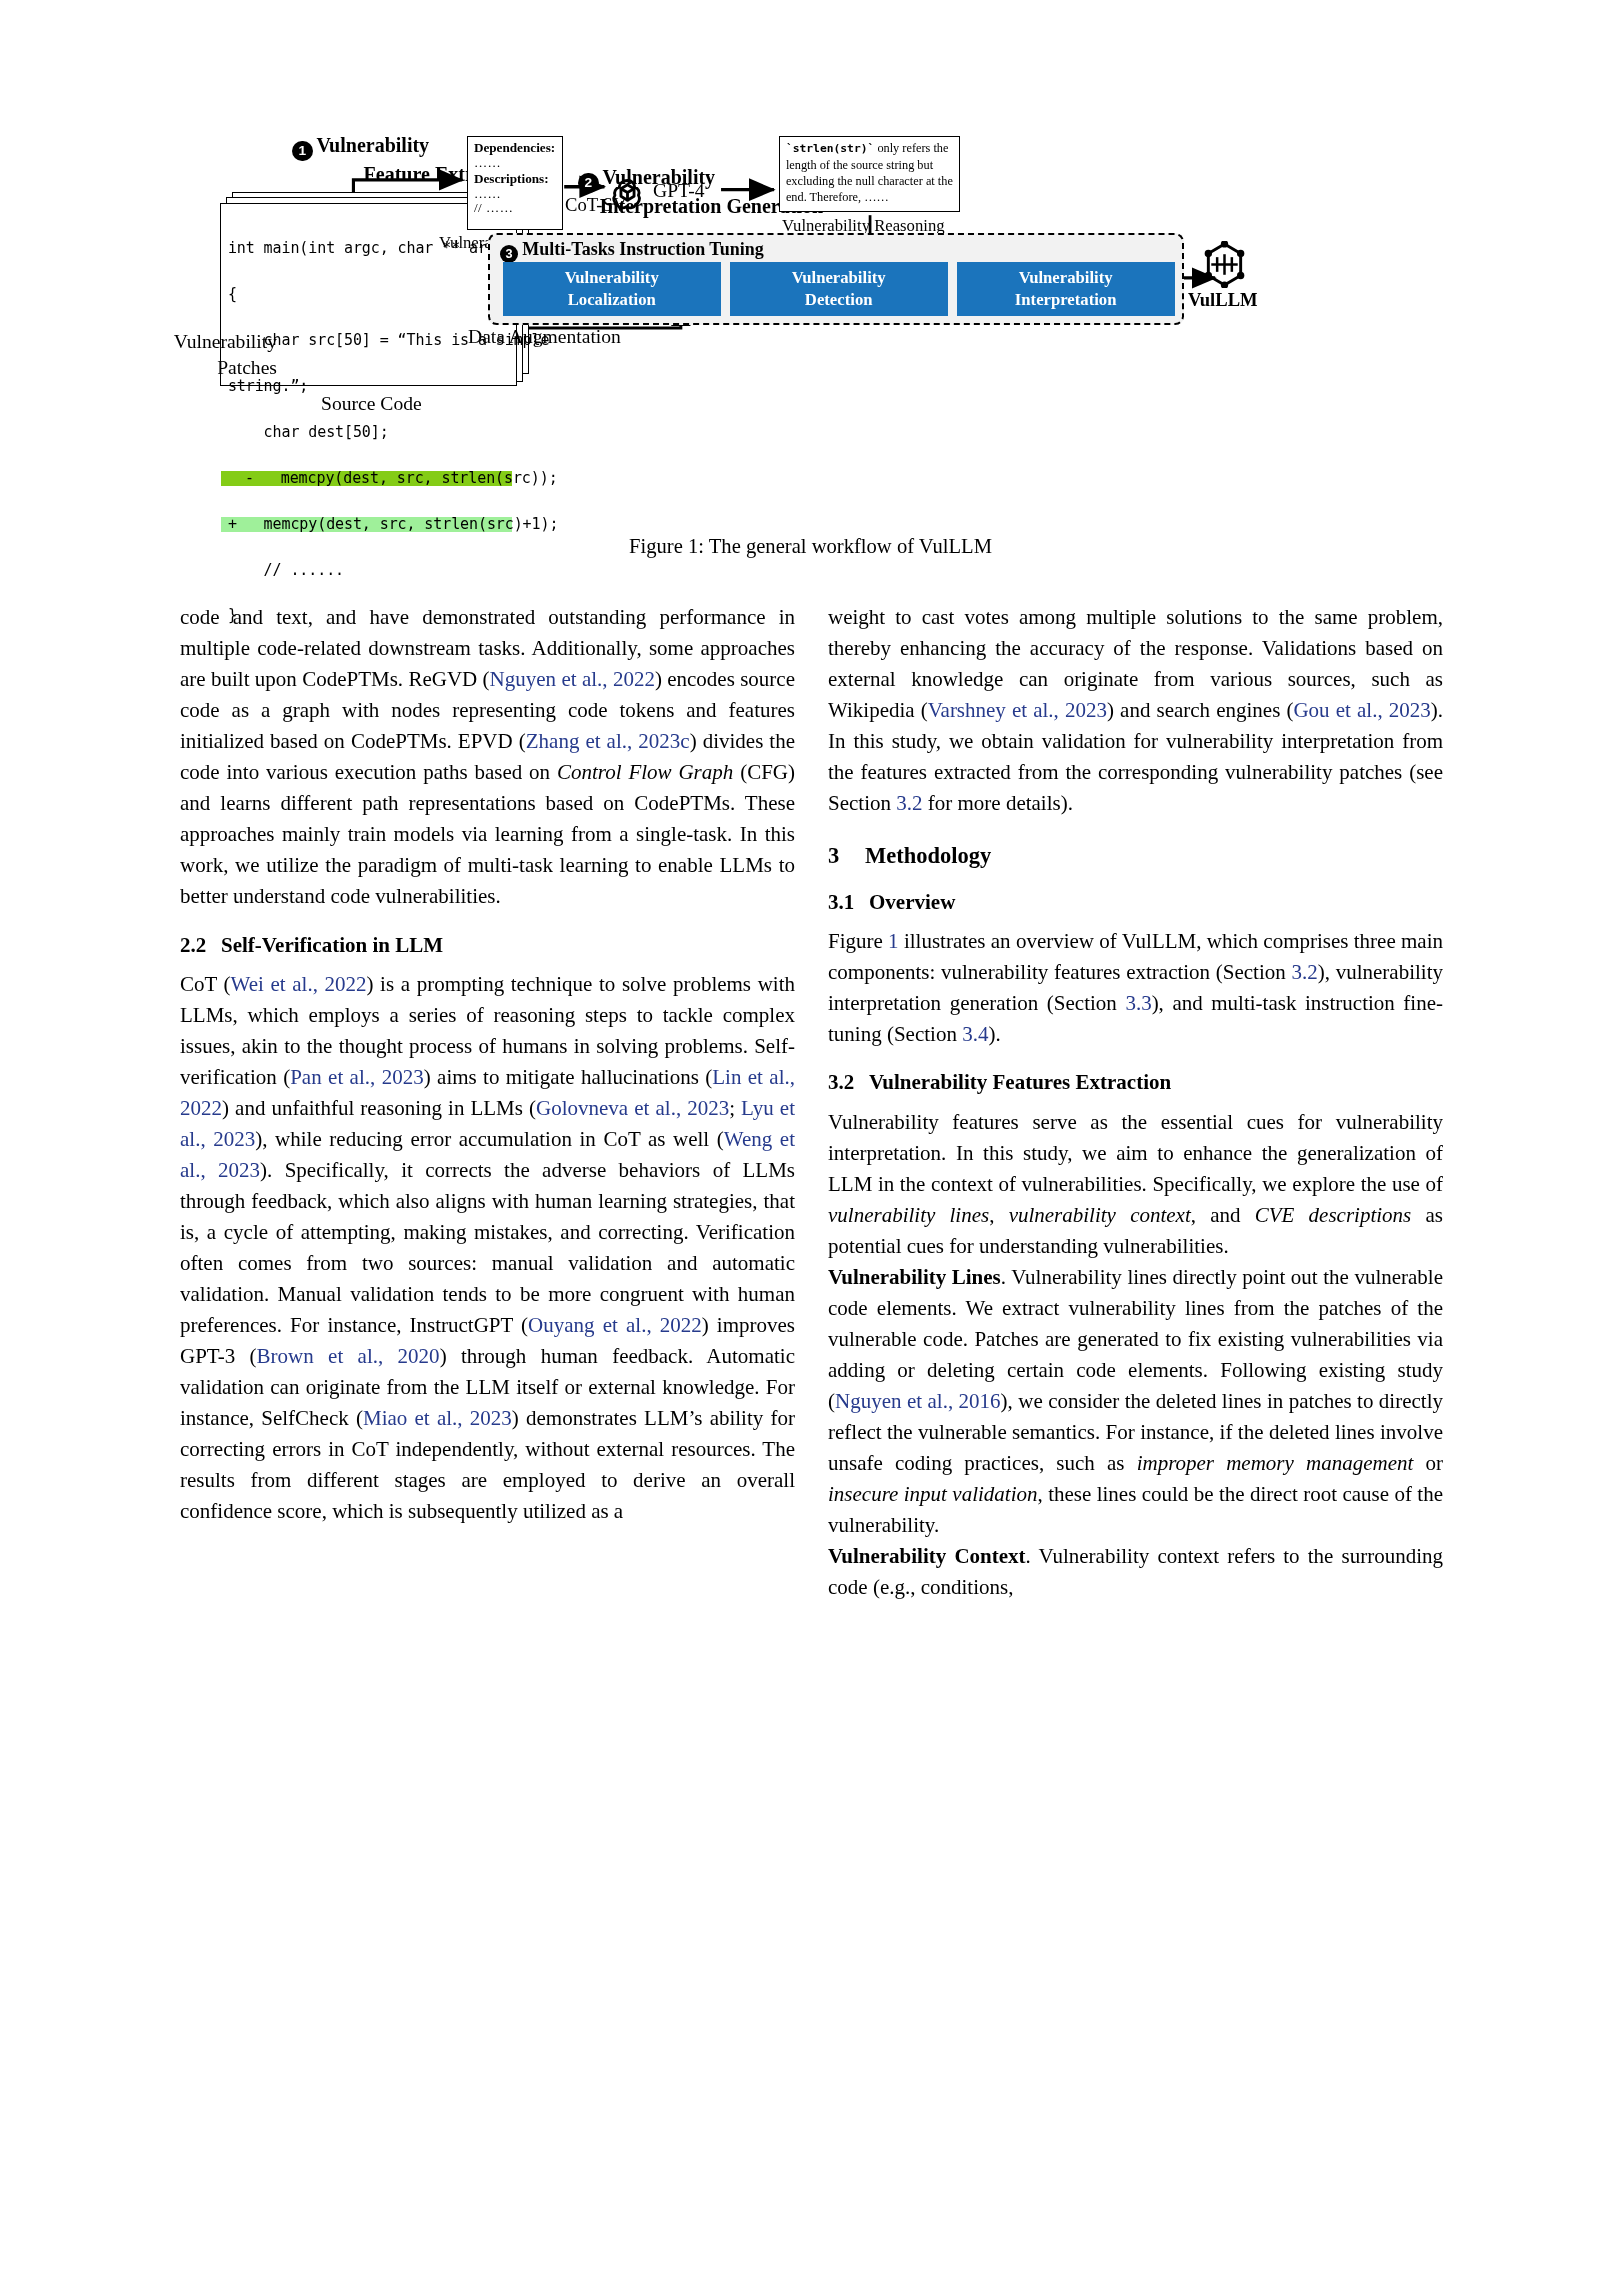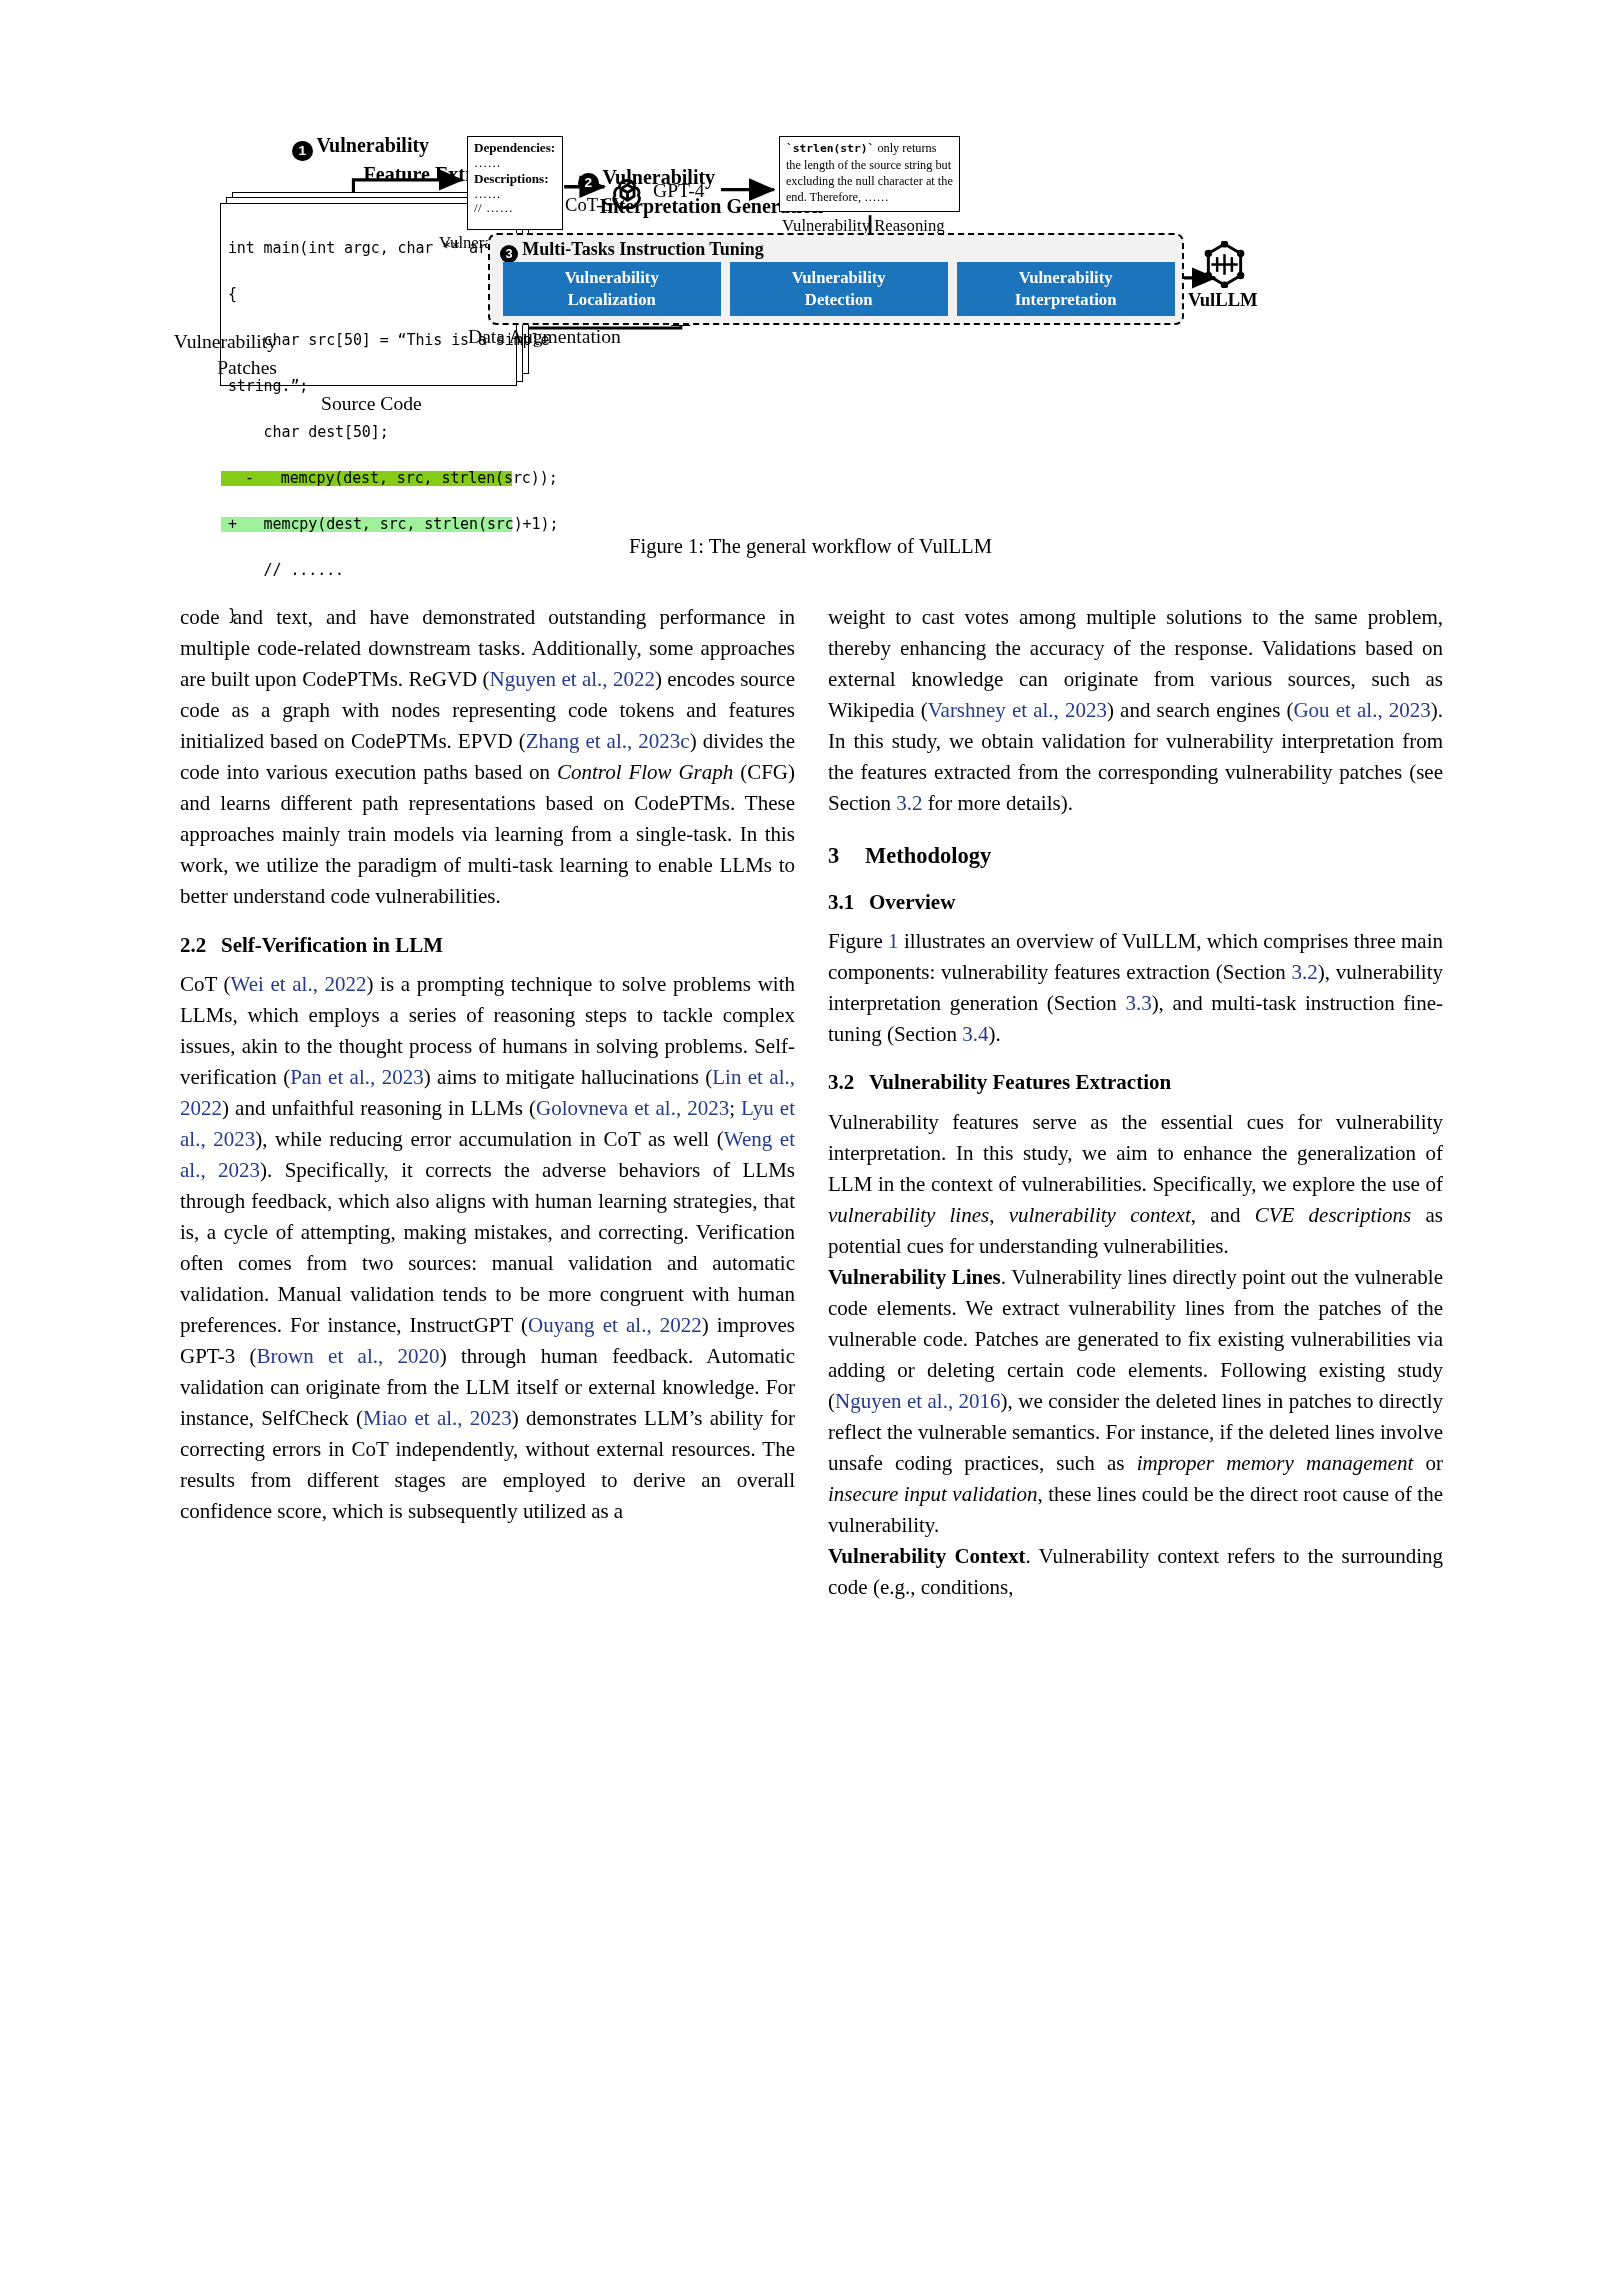--- a/index.html
+++ b/index.html
@@ -391,21 +391,21 @@
     <svg class="gpt-logo" viewBox="0 0 64 64">
       <g fill="none" stroke="#000" stroke-width="5.2" stroke-linejoin="round" stroke-linecap="round">
         <path d="M32 10 C23 10 17 16 17 22 C10 24 7 31 9 37 C5 43 7 51 13 54 C16 60 24 62 30 58 C36 62 44 60 47 54 C53 51 56 43 52 37 C55 31 52 24 45 22 C45 16 40 10 32 10 Z"></path>
         <path d="M20 25 L32 18 L44 25 L44 39 L32 46 L20 39 Z"></path>
         <path d="M20 25 L32 32 L44 25 M32 32 L32 46"></path>
       </g>
     </svg>
     <div class="lbl-gpt4">GPT-4</div>
 
     <div class="reason-box">
-      <span class="mono">`strlen(str)`</span><span> only returns the length of the source string but excluding the null character at the end. Therefore, ……</span>
+      <span class="mono">`strlen(str)`</span><span> only refers the length of the source string but excluding the null character at the end. Therefore, ……</span>
     </div>
     <div class="lbl-reason">Vulnerability Reasoning</div>
 
     <div class="mt-region">
       <div class="mt-head">
         <span class="step-badge">3</span><span>Multi-Tasks Instruction Tuning</span>
       </div>
       <div class="task-row">
         <div class="task-box">
           <div>Vulnerability</div>

